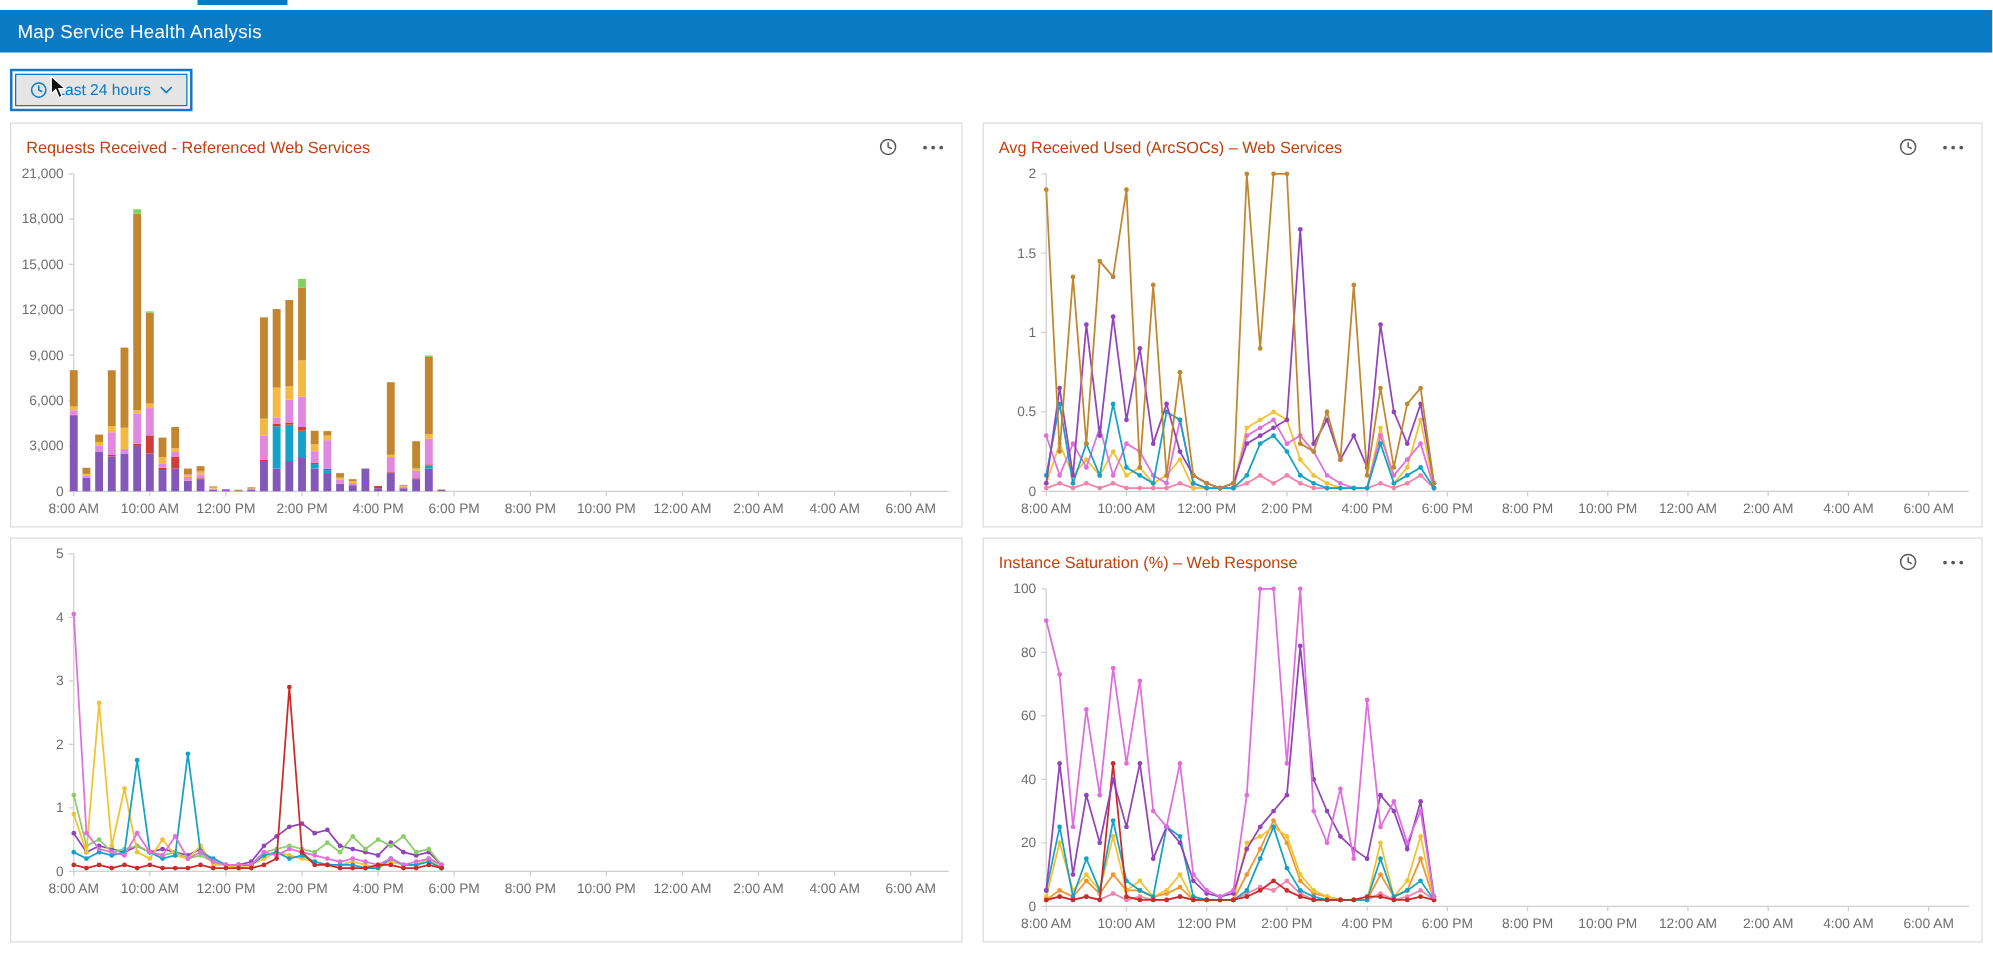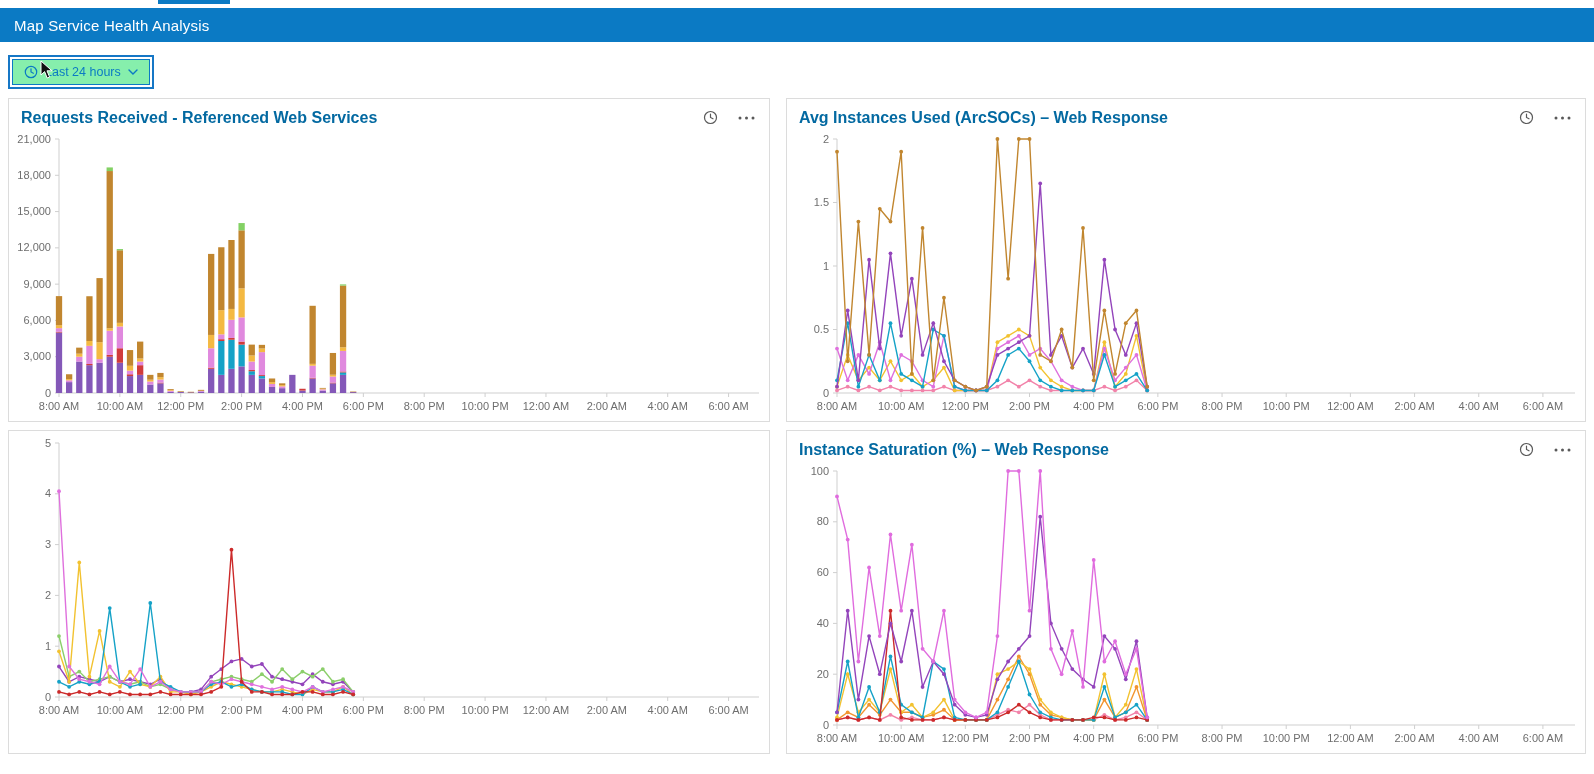--- a/index.html
+++ b/index.html
@@ -3,26 +3,26 @@
 <meta charset="utf-8">
 <style>
   *{box-sizing:border-box;margin:0;padding:0}
   html,body{width:1594px;height:774px;overflow:hidden}
   body{font-family:"Liberation Sans",sans-serif;background:#ffffff;position:relative;color:#4a4a4a}
   .tab-indicator{position:absolute;top:0;left:158px;width:72px;height:4px;background:#0b7ac4}
   .appbar{margin-top:8px;height:34px;background:#0b7ac4;color:#fff;display:flex;align-items:center;padding:16px 14px}
   .appbar h1{font-size:15px;font-weight:normal;letter-spacing:.2px}
   .toolbar{padding:13px 8px 9px;position:relative}
   .timebtn-wrap{display:inline-block;border:2px solid #1677c6;padding:2px;background:#fff}
-  .timebtn{display:flex;align-items:center;gap:7px;border:1px solid #0b7ac4;color:#0b7ac4;background:#86efac;padding:5px 11px;font-size:12.5px;cursor:pointer;font-family:"Liberation Sans",sans-serif}
+  .timebtn{display:flex;align-items:center;gap:7px;border:1px solid #0b7ac4;color:#0b7ac4;background:#e5e5e5;padding:5px 11px;font-size:12.5px;cursor:pointer;font-family:"Liberation Sans",sans-serif}
   .cursor{position:absolute;left:40px;top:18px;z-index:10;pointer-events:none}
   .grid{display:grid;grid-template-columns:762px 800px;grid-template-rows:324px 324px;gap:8px 16px;padding:0 8px}
   .panel{border:1px solid #dcdcdc;background:#fff;display:flex;flex-direction:column;min-height:0}
   .panel-head{display:flex;align-items:center;padding:9px 12px 0 12px}
-  .panel-title{font-size:16px;font-weight:bold;color:#0369a1}
+  .panel-title{font-size:13px;font-weight:normal;color:#c2410c}
   .panel-icons{margin-left:auto;display:flex;align-items:center;gap:16px}
   .icon-btn{background:none;border:none;padding:2px;cursor:pointer;color:#595959;display:flex;align-items:center}
   .chart{flex:1;min-height:0;position:relative}
   svg{display:block}
   svg text{font-family:"Liberation Sans",sans-serif}
 </style>
 </head>
 <body>
 
 <div class="tab-indicator" style="background: rgb(11, 122, 196);"></div>
@@ -253,21 +253,21 @@
           <rect x="330.9130434782609" y="158.59428571428572" width="6.289855072463768" height="61.68571428571431" fill="#c1862f"></rect>
           <rect x="330.9130434782609" y="157.38476190476192" width="6.289855072463768" height="1.2095238095238017" fill="#83d164"></rect>
           <rect x="341.05797101449275" y="265.03238095238095" width="6.289855072463768" height="0.9676190476190527" fill="#8458b8"></rect>
           <rect x="341.05797101449275" y="264.54857142857145" width="6.289855072463768" height="0.6" fill="#c1862f"></rect>
         </svg>
       </div>
   </section>
 
   <section class="panel">
     <div class="panel-head">
-      <h2 class="panel-title">Avg Instances Used (ArcSOCs) – Web Response</h2>
+      <h2 class="panel-title">Avg Received Used (ArcSOCs) – Web Services</h2>
       <div class="panel-icons">
         <button class="icon-btn">
           <svg width="15" height="15" viewBox="0 0 15 15">
               <circle cx="7.5" cy="7.5" r="6" fill="none" stroke="#595959" stroke-width="1.2"></circle>
               <path d="M7.5 4.2 V7.5 L10 8.8" fill="none" stroke="#595959" stroke-width="1.2" stroke-linecap="round"></path>
             </svg>
         </button>
         <button class="icon-btn">
           <svg width="17" height="4" viewBox="0 0 17 4">
               <circle cx="2" cy="2" r="1.5" fill="#595959"></circle>

